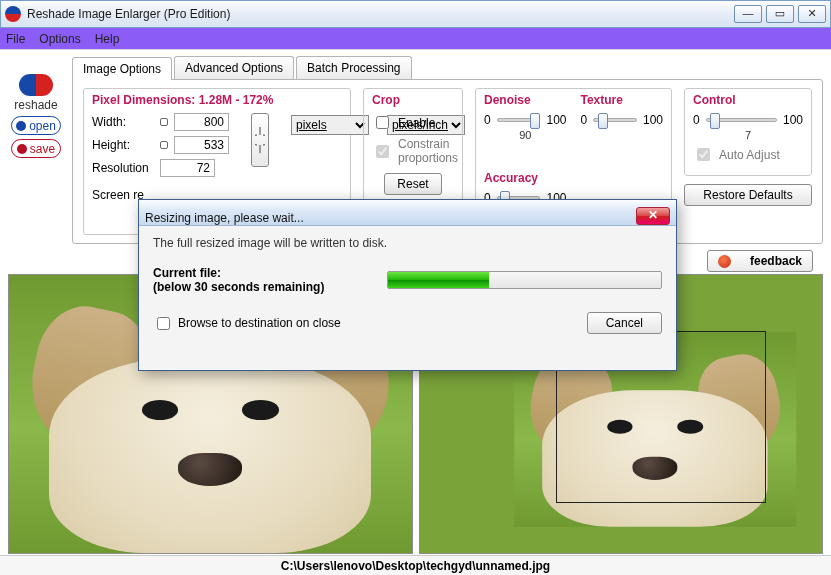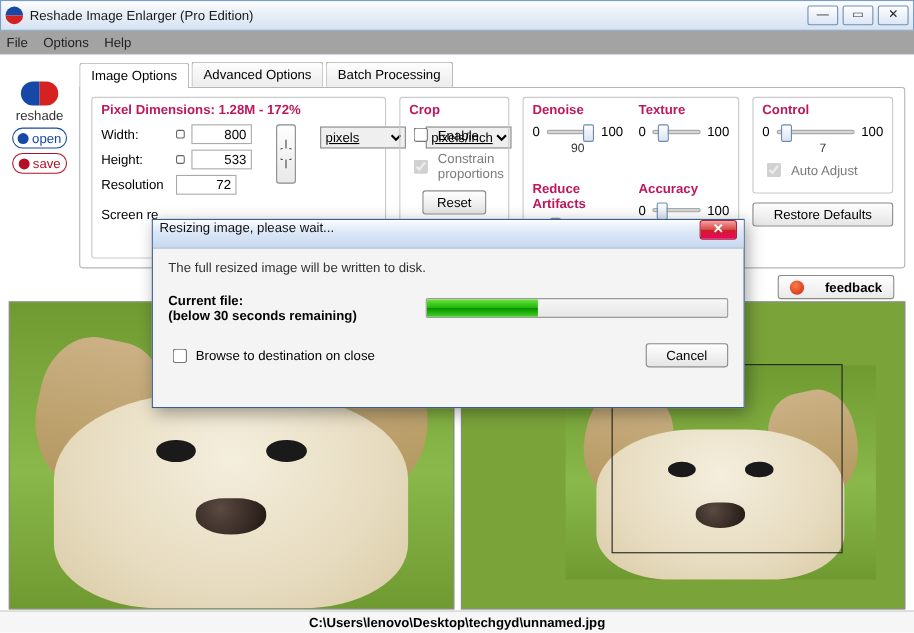--- a/index.html
+++ b/index.html
@@ -5,21 +5,21 @@
 * { box-sizing: border-box; font-family: "Segoe UI", Tahoma, sans-serif; font-size: 12px; }
 body { margin: 0; background: #fff; width: 831px; height: 575px; overflow: hidden; }
 
 .titlebar { height: 28px; background: linear-gradient(#fdfdfe,#e8eef7 45%,#d7e4f2); border: 1px solid #7a9fc6; display: flex; align-items: center; padding: 0 4px; }
 .titlebar .appicon { width: 16px; height: 16px; margin-right: 6px; display:inline-block; }
 .titlebar .appicon::before{content:"";display:block;width:16px;height:8px;background:#1648a8;border-radius:8px 8px 0 0;}
 .titlebar .appicon::after{content:"";display:block;width:16px;height:8px;background:#d62121;border-radius:0 0 8px 8px;}
 .titlebar .title { flex: 1; color: #1a1a1a; }
 .winbtn { width: 28px; height: 18px; margin-left: 4px; border: 1px solid #6f8fb3; border-radius: 2px; background: linear-gradient(#fefefe,#dce7f5); text-align: center; line-height: 14px; font-size: 11px; color:#2a2a2a; cursor:pointer;}
 
-.menubar { height: 22px; background: #a3a3a3; border-bottom: 1px solid #d0d7e2; display: flex; align-items: center; padding-left: 6px; gap: 14px; }
+.menubar { height: 22px; background: #8b5cf6; border-bottom: 1px solid #d0d7e2; display: flex; align-items: center; padding-left: 6px; gap: 14px; }
 .menubar span { color:#222; cursor:pointer; }
 
 .workarea { display: flex; padding: 6px 8px 0 8px; gap: 8px; }
 .leftcol { width: 56px; display:flex; flex-direction:column; align-items:center; gap:4px; padding-top:18px;}
 .brand { text-align:center; font-size:11px; color:#333;}
 .brandicon{width:34px;height:22px;margin:0 auto 2px;position:relative;}
 .brandicon::before{content:"";position:absolute;left:0;top:0;width:17px;height:22px;background:#1648a8;border-radius:11px 0 0 11px;}
 .brandicon::after{content:"";position:absolute;right:0;top:0;width:17px;height:22px;background:#d62121;border-radius:0 11px 11px 0;}
 .pillbtn{width:50px;height:19px;border-radius:10px;border:1px solid #888;display:flex;align-items:center;justify-content:center;gap:3px;cursor:pointer;font-size:11px;}
 .pillbtn.open{background:#fff;color:#1648a8;border-color:#1648a8;}
@@ -67,21 +67,21 @@
 .puppy .earL{left:6%;transform:rotate(12deg);} .puppy .earR{right:6%;transform:rotate(-12deg);}
 .puppy .eyeL,.puppy .eyeR{position:absolute;top:45%;width:9%;height:7%;background:#1a1a1a;border-radius:50%;}
 .puppy .eyeL{left:33%;} .puppy .eyeR{right:33%;}
 .puppy .nose{position:absolute;top:64%;left:42%;width:16%;height:12%;background:radial-gradient(circle at 35% 30%,#5a4a42,#1e1610);border-radius:40% 40% 50% 50%;}
 .prev.small .puppy{transform:scale(0.7) translate(12%,8%);}
 .selbox{position:absolute;border:1px solid #222;left:34%;top:20%;width:52%;height:62%;}
 
 .statusbar{height:20px;border-top:1px solid #c9c9c9;display:flex;align-items:center;justify-content:center;background:#f6f6f6;position:absolute;bottom:0;left:0;right:0;font-weight:bold;}
 
 .dialog{position:absolute;left:138px;top:199px;width:539px;height:172px;border:1px solid #3b5e8c;background:#f4f4f4;box-shadow:3px 4px 14px rgba(0,0,0,.35);}
-.dlg-titlebar{height:26px;background:linear-gradient(#fbfdff,#dbe7f6 45%,#c7d9ef);display:flex;align-items:flex-start;padding:0 6px;border-bottom:1px solid #9fb6d4;}
+.dlg-titlebar{height:26px;background:linear-gradient(#fbfdff,#dbe7f6 45%,#c7d9ef);display:flex;align-items:flex-end;padding:0 6px;border-bottom:1px solid #9fb6d4;}
 .dlg-titlebar .t{flex:1;color:#111;}
 .closebtn{width:34px;height:18px;border:1px solid #a23;border-radius:3px;background:linear-gradient(#f2a0a0,#d94545 50%,#c22 51%,#e06 100%);color:#fff;text-align:center;line-height:15px;font-weight:bold;cursor:pointer;}
 .dlg-body{padding:10px 14px 8px;}
 .dlg-body .msg{color:#333;margin-bottom:16px;}
 .dlg-row{display:flex;align-items:center;gap:4px;margin-bottom:18px;}
 .dlg-row .lab{width:230px;}
 .dlg-row .lab b{display:block;}
 .progress{flex:1;height:18px;border:1px solid #9a9a9a;border-radius:2px;background:linear-gradient(#f7f7f7,#e6e6e6);overflow:hidden;}
 .progress .fill{height:100%;width:37%;background:linear-gradient(#6de63f,#1fb508 50%,#0a9000 51%,#3dd21c);}
 .dlg-foot{display:flex;align-items:center;justify-content:space-between;}
@@ -198,30 +198,20 @@
           <div class="ghead">Texture</div>
           <div class="strack">
             <span>0</span>
             <div class="track">
                 <div class="thumb" style="left:8%"></div>
               </div>
             <span>100</span>
           </div>
         </div>
         <div class="sblock">
-          <div class="ghead">Reduce Artifacts</div>
-          <div class="strack">
-            <span>0</span>
-            <div class="track">
-                <div class="thumb" style="left:6%"></div>
-              </div>
-            <span>100</span>
-          </div>
-        </div>
-        <div class="sblock">
           <div class="ghead">Accuracy</div>
           <div class="strack">
             <span>0</span>
             <div class="track">
                 <div class="thumb" style="left:6%"></div>
               </div>
             <span>100</span>
           </div>
         </div>
       </div>

